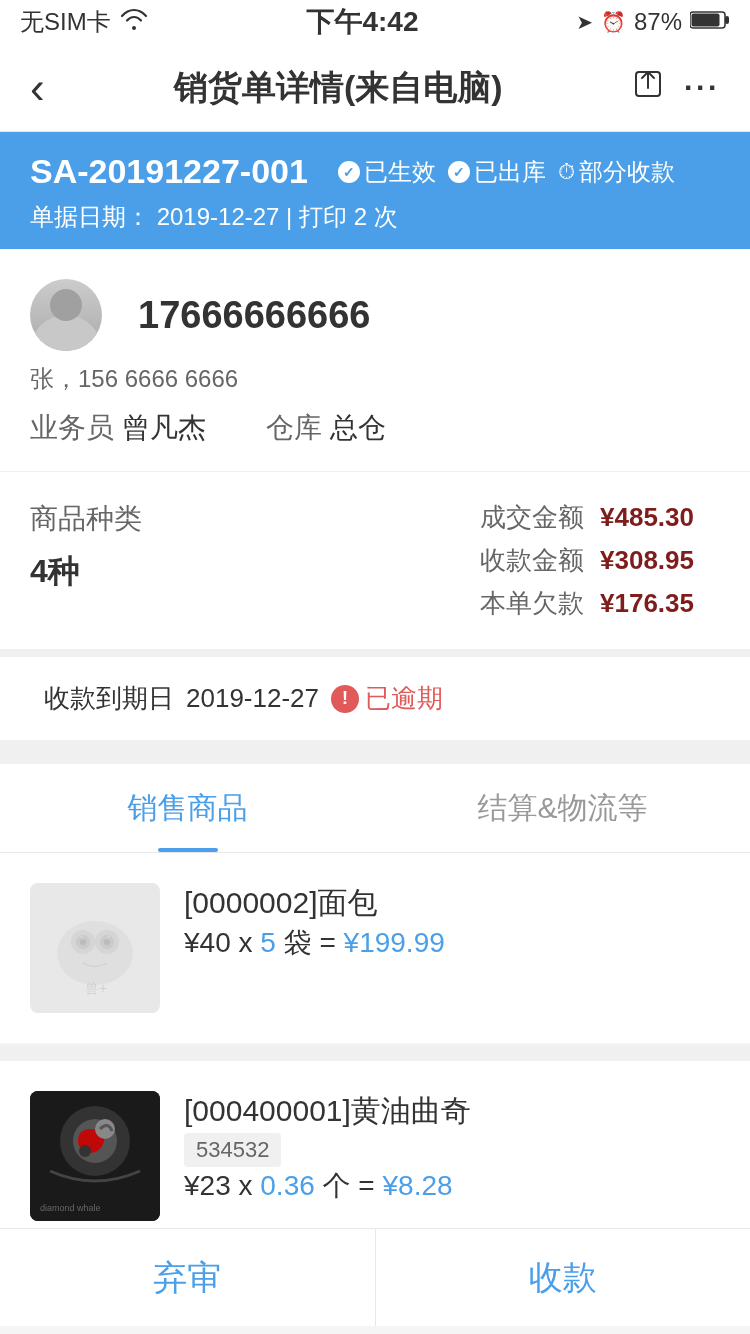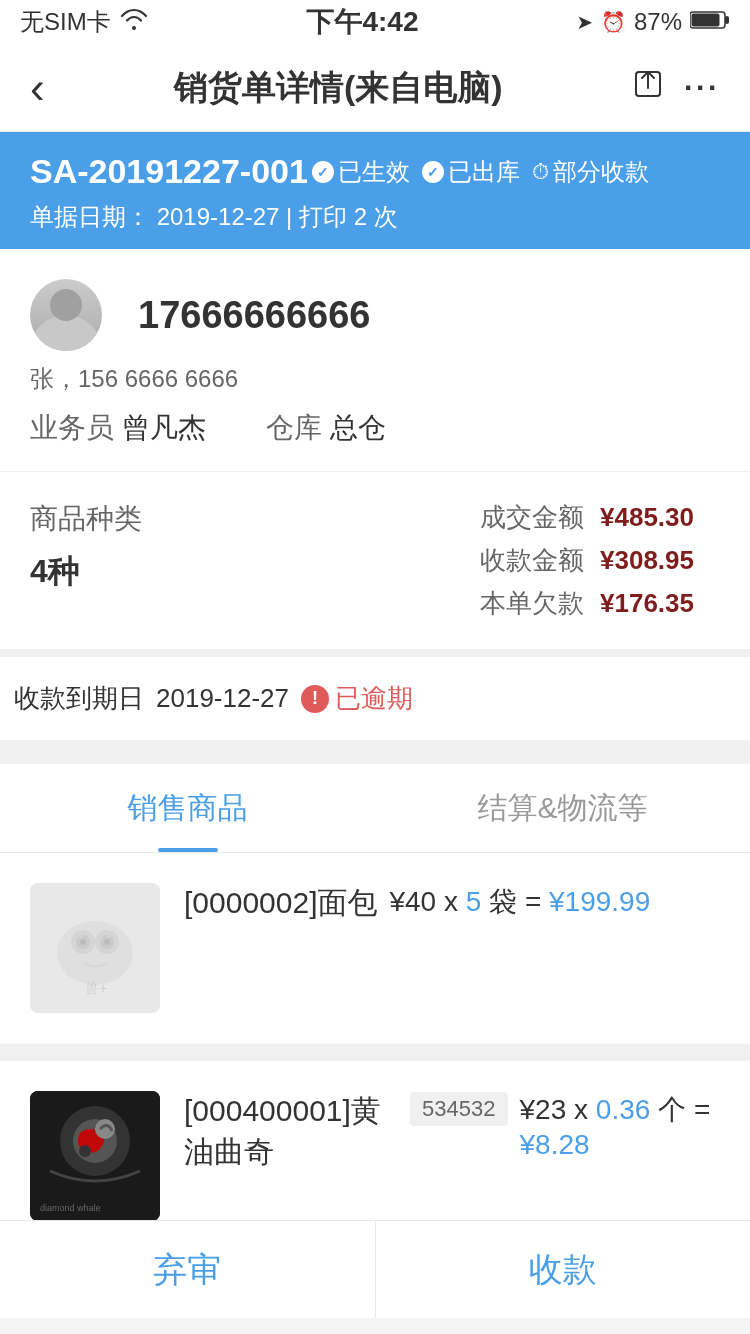--- a/index.html
+++ b/index.html
@@ -46,21 +46,21 @@
 
     
     .header-info-bar {
       width: 750px;
       background: #4a9fe8;
       padding: 20px 30px 16px;
     }
     .order-id-row {
       display: flex;
       align-items: center;
-      gap: 4px;
+      gap: 30px;
       margin-bottom: 10px;
     }
     .order-id {
       font-size: 34px;
       font-weight: bold;
       color: #fff;
     }
     .status-badges {
       display: flex;
       align-items: center;
@@ -162,21 +162,21 @@
       align-items: center;
       gap: 16px;
       font-size: 26px;
     }
     .stats-row-label { color: #666; }
     .stats-row-value { color: #7f1d1d; min-width: 120px; text-align: left; font-weight: bold; }
 
     
     .overdue-section {
       background: #fff;
-      padding: 24px 14px;
+      padding: 24px 44px;
       display: flex;
       align-items: center;
       gap: 12px;
       border-bottom: 8px solid #f0f0f0;
       font-size: 26px;
       color: #333;
     }
     .overdue-badge {
       display: flex;
       align-items: center;
@@ -251,21 +251,21 @@
     }
     .product-thumb-1 {
       background: #e8e8e8;
     }
     .product-thumb-2 {
       background: #222;
     }
     .product-info {
       flex: 1;
       display: flex;
-      gap: 12px;
+      flex-direction: column;
     }
     .product-name {
       font-size: 30px;
       color: #333;
       font-weight: 500;
     }
     .product-tag {
       display: inline-block;
       background: #f0f0f0;
       color: #666;
@@ -276,21 +276,21 @@
     .product-price-row {
       font-size: 28px;
       color: #333;
     }
     .price-qty { color: #4a9fe8; }
     .price-total { color: #4a9fe8; font-weight: normal; }
 
     
     .bottom-bar {
       position: fixed;
-      bottom: 16px;
+      bottom: 8px;
       width: 750px;
       height: 98px;
       background: #fff;
       border-top: 1px solid #e8e8e8;
       display: flex;
     }
     .bottom-btn {
       flex: 1;
       display: flex;
       align-items: center;

